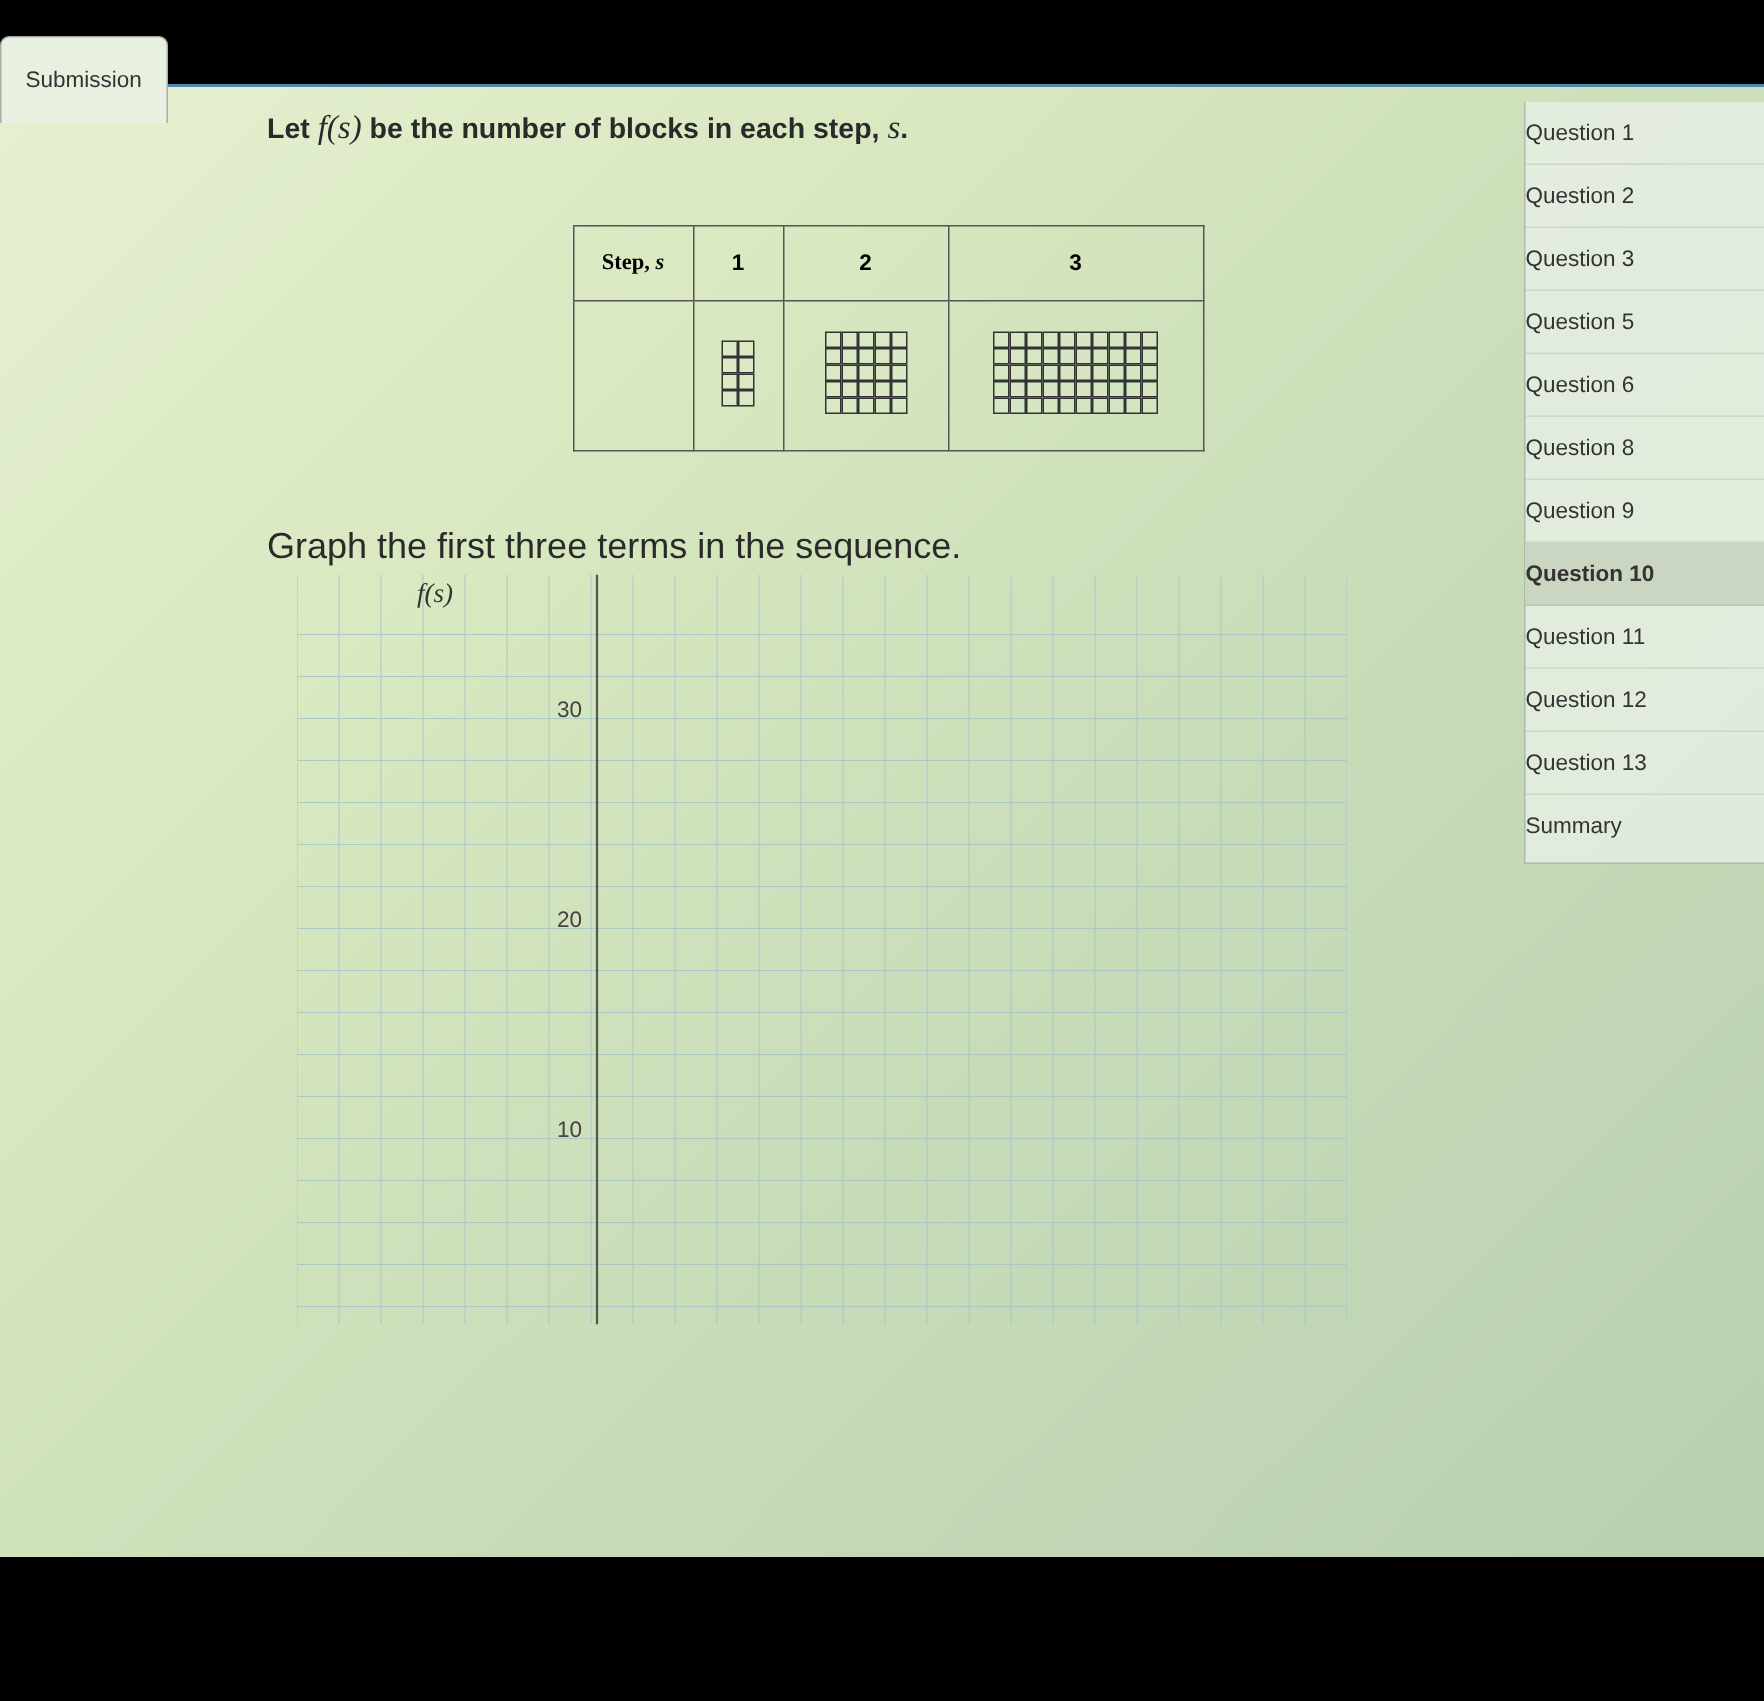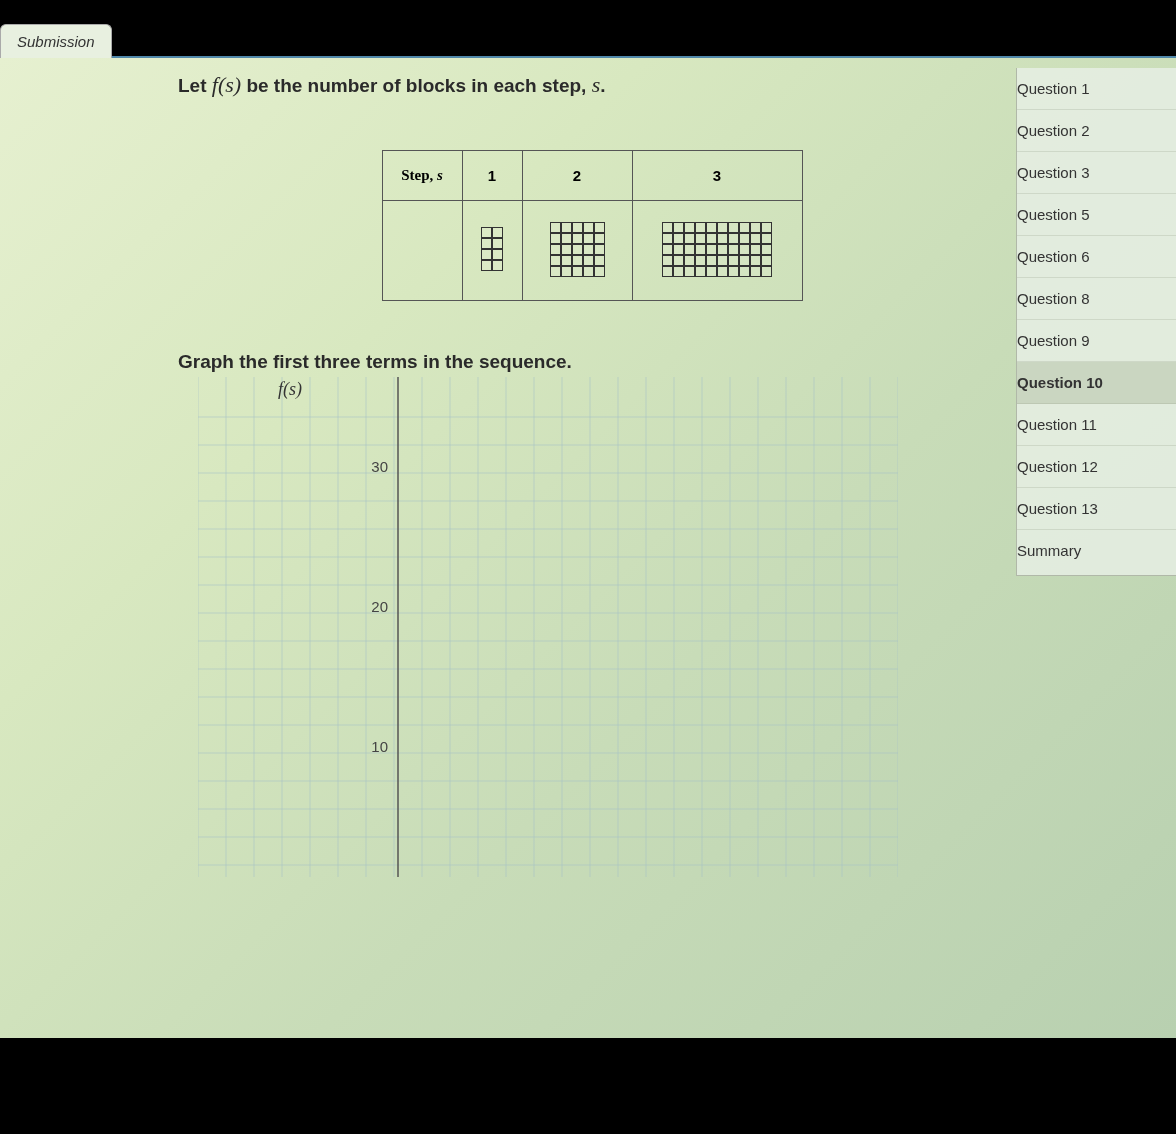--- a/index.html
+++ b/index.html
@@ -21,24 +21,23 @@
     border-top: 2px solid #5088aa;
   }
   .tab {
     position: absolute;
     top: -34px;
     left: 0;
     background: #e8f0e0;
     border: 1px solid #aaa;
     border-bottom: none;
     border-radius: 6px 6px 0 0;
-    padding: 8px 16px;
+    padding: 20px 16px;
     font-size: 15px;
     color: #333;
-    font-style: italic;
   }
   .content {
     position: absolute;
     top: 14px;
     left: 178px;
     right: 170px;
     bottom: 0;
   }
   .prompt1 {
     font-size: 19px;
@@ -66,22 +65,22 @@
   .col-2 { width: 110px; }
   .col-3 { width: 170px; }
   .block-grid { display: inline-block; }
   .block-row { display: flex; }
   .block-cell {
     width: 11px; height: 11px;
     border: 1px solid #333;
     background: rgba(255,255,255,0.1);
   }
   .prompt2 {
-    font-size: 19px;
-    font-weight: bold;
+    font-size: 24px;
+    font-weight: normal;
     color: #2a2a2a;
     margin-bottom: 4px;
   }
   .graph {
     position: relative;
     width: 700px;
     height: 500px;
     margin-left: 20px;
   }
   .graph svg { width: 100%; height: 100%; }

